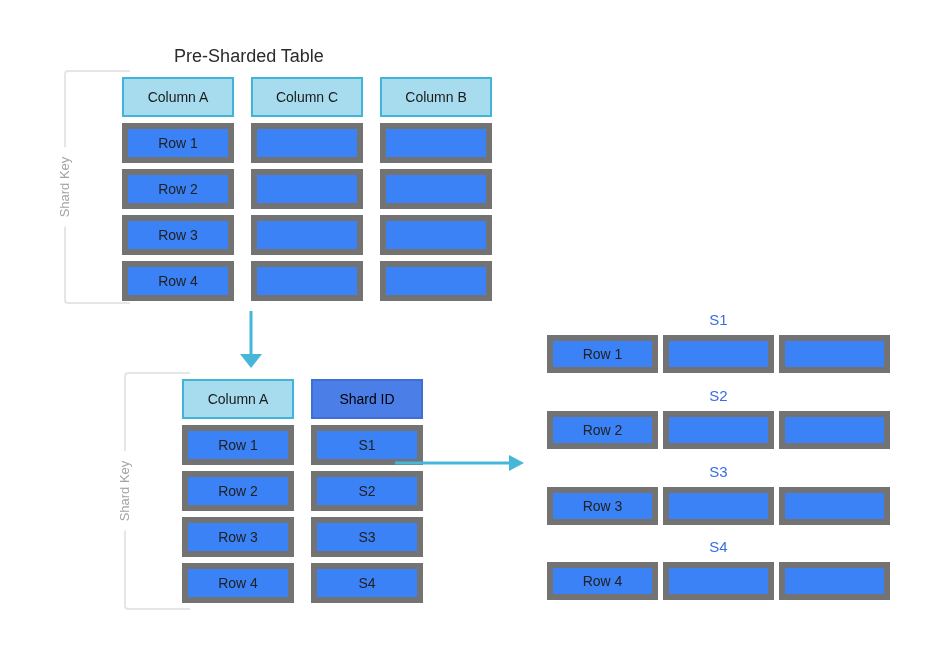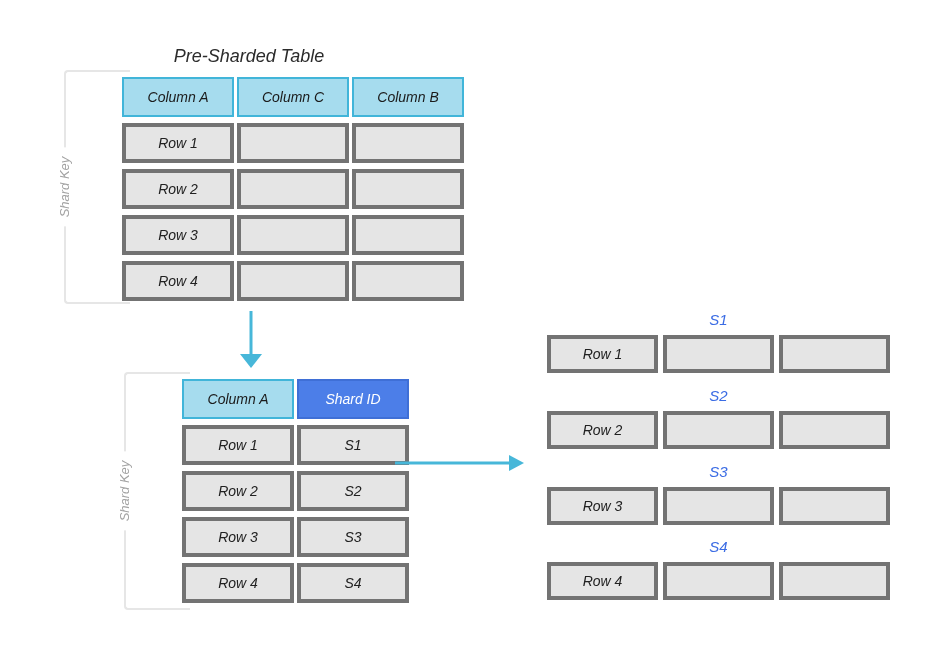--- a/index.html
+++ b/index.html
@@ -2,48 +2,48 @@
 <html><head>
 <meta charset="utf-8">
 <style>
   html, body { margin: 0; padding: 0; }
   body {
     width: 950px; height: 650px;
     background: #ffffff;
     font-family: "Liberation Sans", sans-serif;
     overflow: hidden;
   }
-  .canvas { position: relative; width: 884px; height: 650px; background: #fff; font-style: italic; }
+  .canvas { position: relative; width: 884px; height: 650px; background: #fff; }
 
   
   .tbl-title {
     position: absolute; left: 78px; top: 46px; width: 342px;
     text-align: center; font-size: 18px; color: #2b2b2b; line-height: 20px;
   }
 
   
-  .grid { position: absolute; display: grid; gap: 6px 3px; padding-left: 44px; }
+  .grid { position: absolute; display: grid; gap: 6px 17px; padding-left: 44px; }
   .t1 {
     left: 78px; top: 77px;
     grid-template-columns: 112px 112px 112px;
     grid-template-rows: 40px 40px 40px 40px 40px;
   }
   .t2 {
     left: 138px; top: 379px;
     grid-template-columns: 112px 112px;
     grid-template-rows: 40px 40px 40px 40px 40px;
   }
 
   .cell {
     display: flex; align-items: center; justify-content: center;
     font-size: 14px; color: #212121; box-sizing: border-box;
   }
-  .gray { background: #e5e5e5; border: 4px solid #737373; }
+  .gray { background: #3b82f6; border: 6px solid #737373; }
   .cyan { background: #a6dcee; border: 2px solid #41b5d9; color: #1b1b1b; }
-  .blue { background: #4c7ee8; border: 2px solid #3f6fd6; color: #ffffff; }
+  .blue { background: #4c7ee8; border: 2px solid #3f6fd6; color: #000000; }
 
   
   .bracket {
     position: absolute; width: 66px; box-sizing: border-box;
     border-left: 2px solid #e6e6e6;
     border-top: 2px solid #e6e6e6;
     border-bottom: 2px solid #e6e6e6;
     border-radius: 4px 0 0 4px;
   }
   .b1 { left: 64px; top: 70px; height: 234px; }

